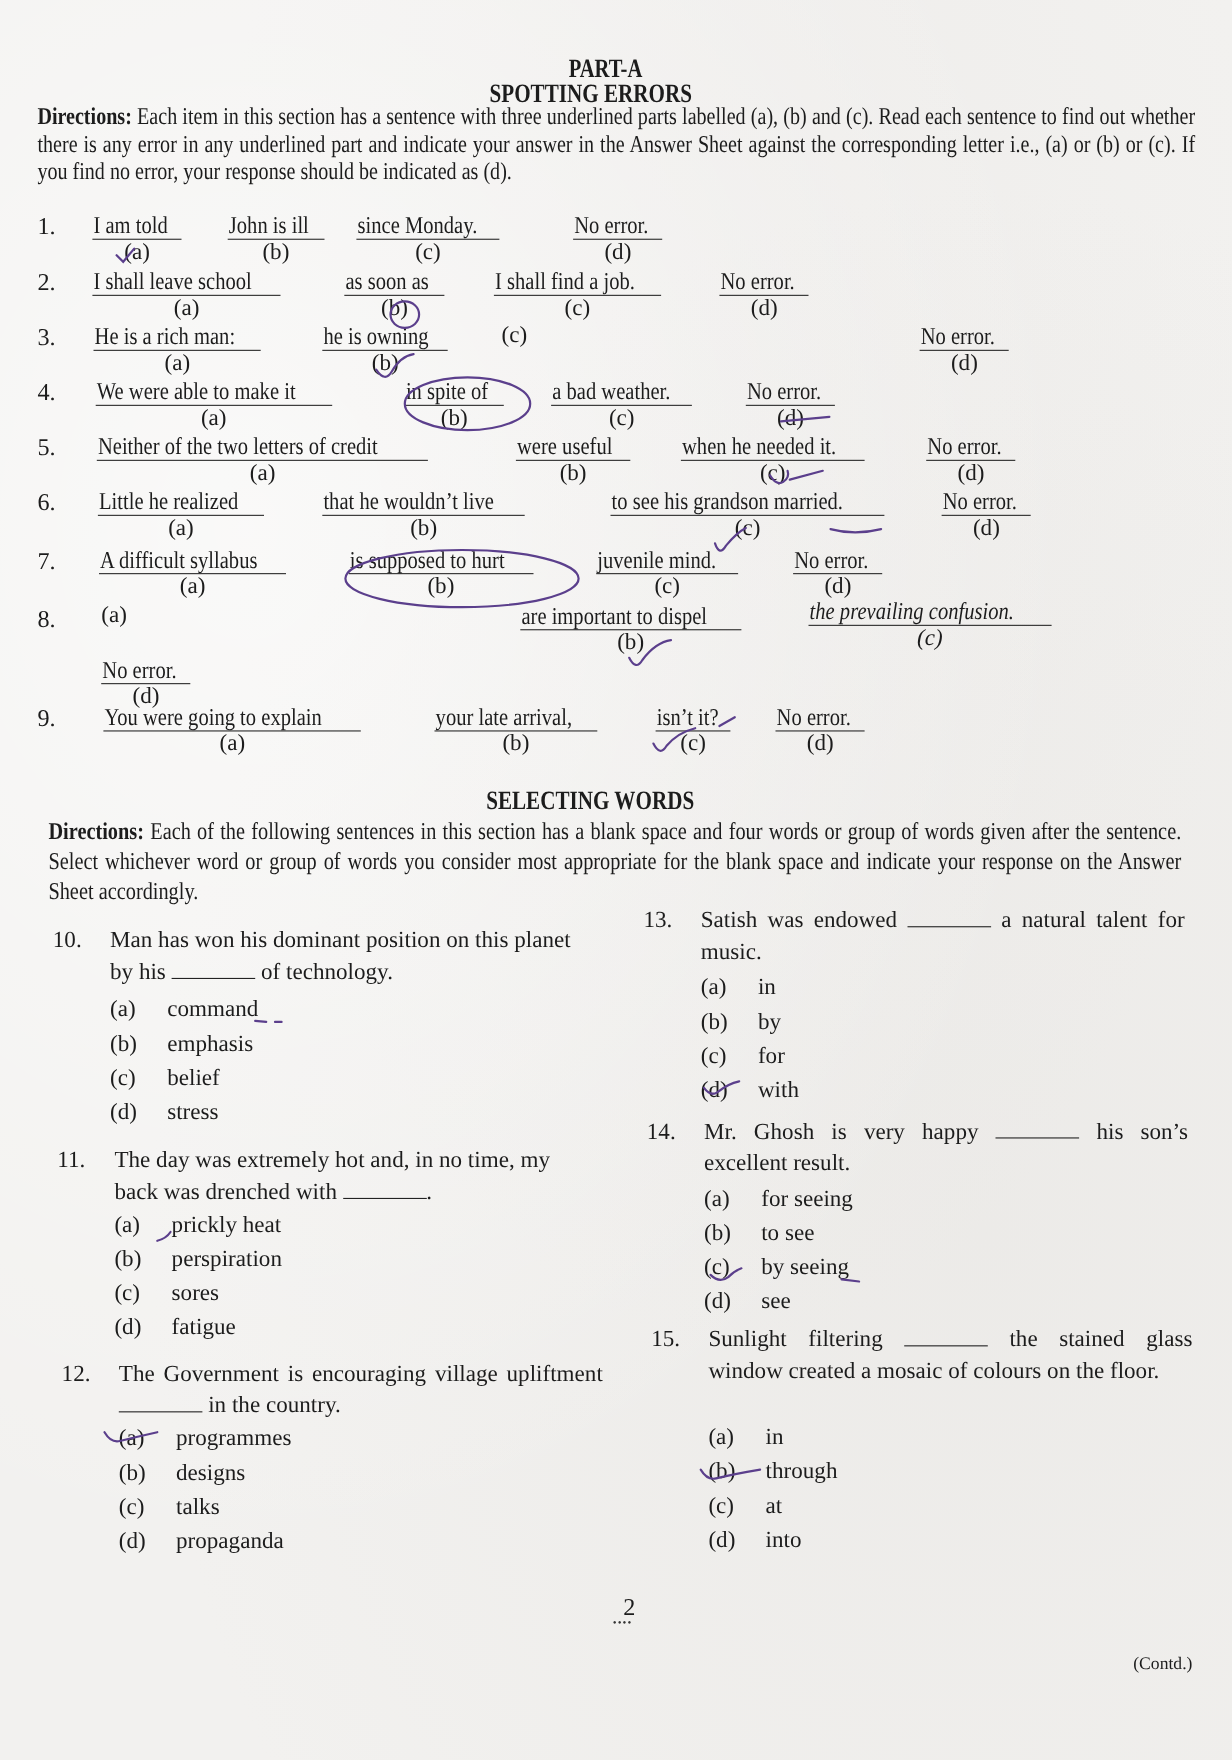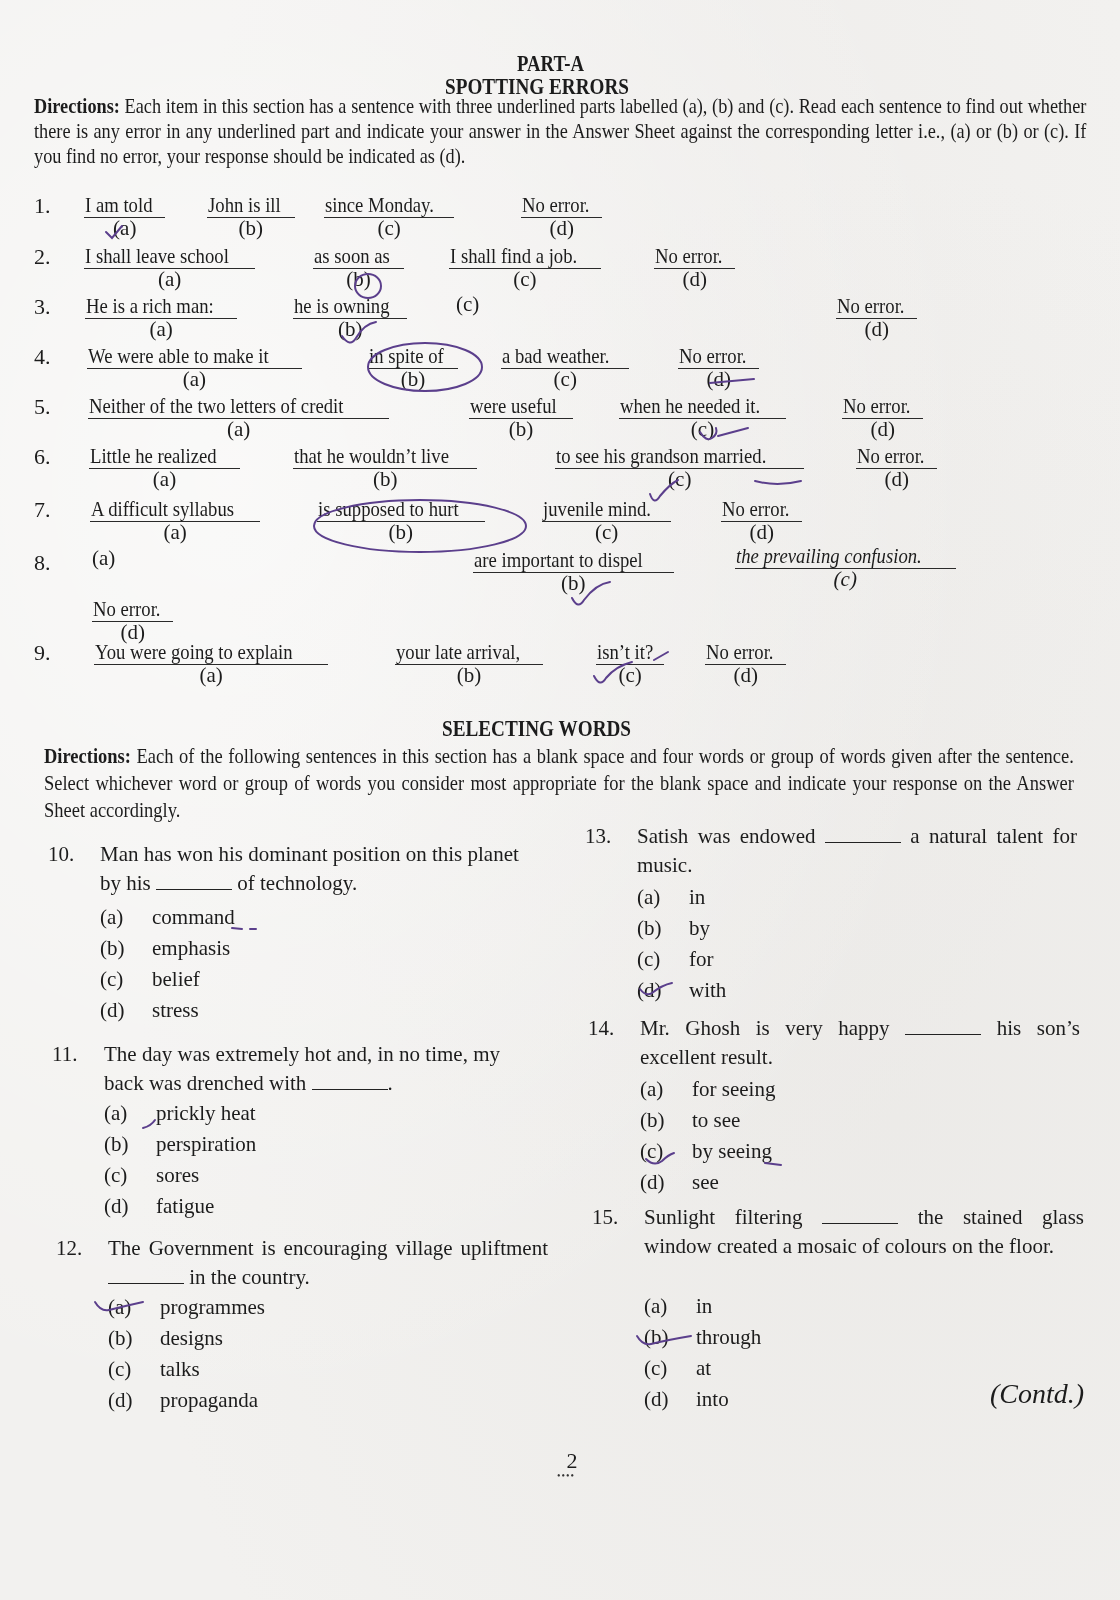--- a/index.html
+++ b/index.html
@@ -48,21 +48,21 @@
   .sw-opts { position: absolute; left: 52px; }
   .sw-opt { height: 31px; line-height: 31px; white-space: nowrap; }
   .sw-opt .ol { display: inline-block; width: 52px; }
   .blank { display: inline-block; border-bottom: 1.2px solid #222; width: 76px; height: 18px; vertical-align: baseline; }
 
   .pen { position: absolute; pointer-events: none; }
   .pen svg { overflow: visible; }
 
   #page-number { position: absolute; left: 560px; top: 1448px; font-size: 22px; text-align: center; width: 24px; }
   #page-dots { position: absolute; left: 557px; top: 1470px; font-size: 10px; letter-spacing: 1px; color: #333; }
-  #contd { position: absolute; right: 36px; top: 1378px; font-size: 28px; font-style: italic; }
+  #contd { position: absolute; right: 36px; top: 1504px; font-size: 16px; }
 </style>
 </head>
 <body>
 
 <div class="page">
 
   <div class="part-title" id="part-a"><span class="cond" style="transform:scaleX(0.78);">PART-A</span></div>
   <div class="part-title" id="sec1-title"><span class="cond" style="transform:scaleX(0.8);">SPOTTING ERRORS</span></div>
 
   <div class="directions" id="dir1">

